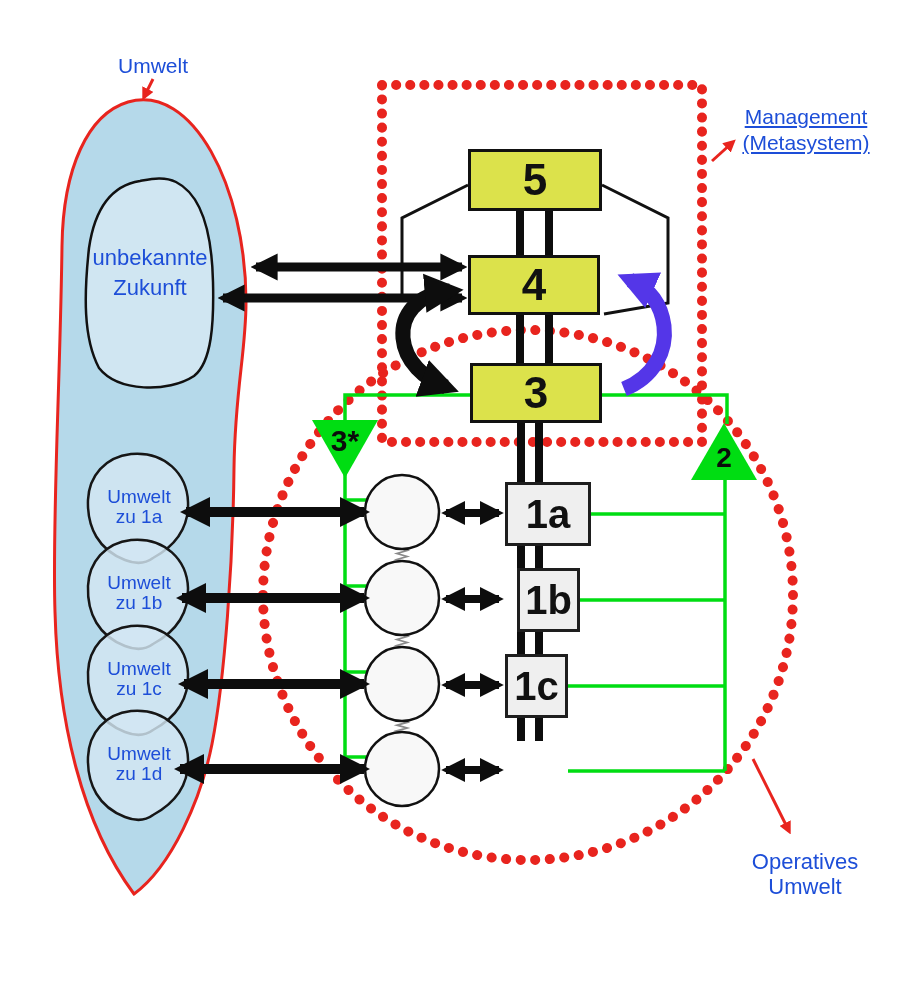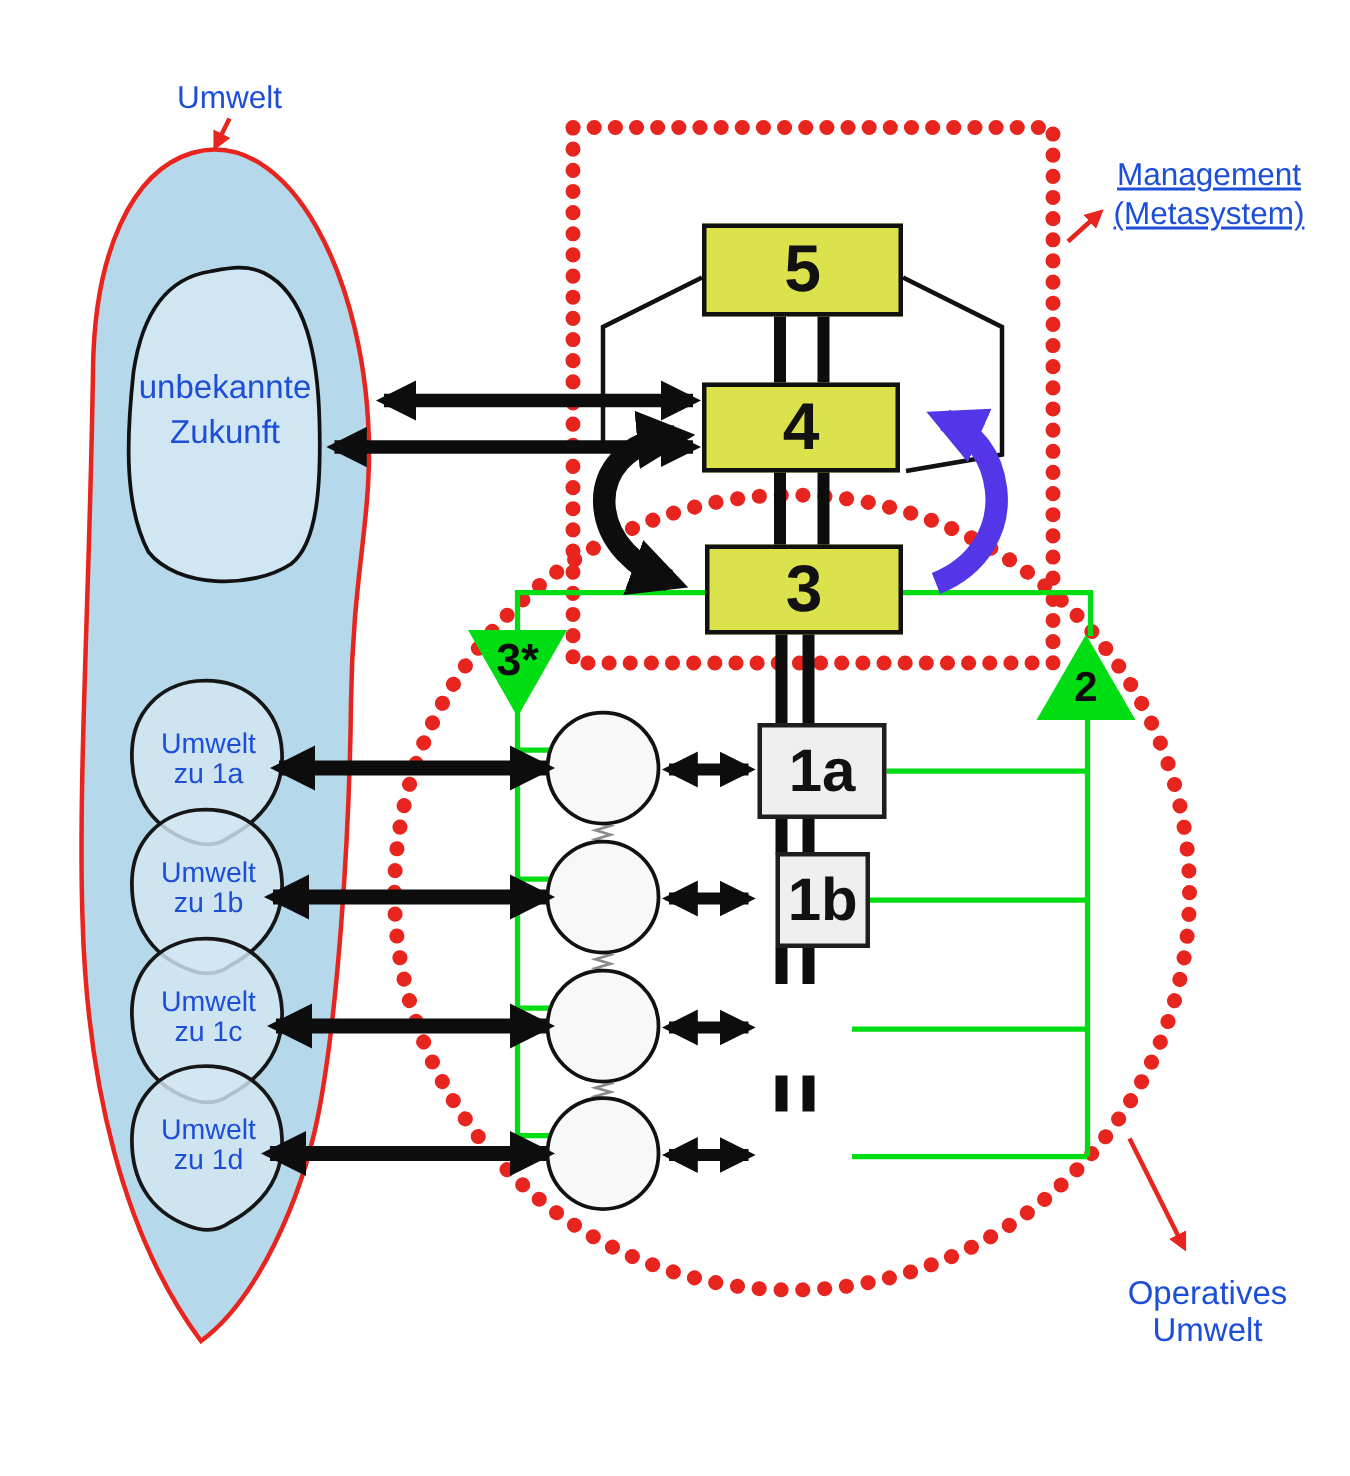--- a/index.html
+++ b/index.html
@@ -138,20 +138,23 @@
 <div class="box sysbox" style="left:470px;top:363px;width:132px;height:60px;">
   <span>3</span>
 </div>
 
 <div class="box unitbox" style="left:505px;top:482px;width:86px;height:64px;">
   <span>1a</span>
 </div>
 <div class="box unitbox" style="left:505px;top:568px;width:63px;height:64px;margin-left:12px;">
   <span>1b</span>
 </div>
+<div class="box unitbox" style="left:505px;top:654px;width:63px;height:64px;">
+  <span>1c</span>
+</div>
 
 <div class="tri-label" style="left:345px;top:441px;font-size:30px;">3*</div>
 <div class="tri-label" style="left:724px;top:458px;font-size:28px;">2</div>
 
 <div class="lbl" style="left:103px;top:54px;width:100px;font-size:21px;">
   <div class="line">Umwelt</div>
 </div>
 
 <div class="lbl" style="left:726px;top:104px;width:160px;font-size:21px;line-height:26px;text-decoration:underline;">
   <div class="line">Management</div>

